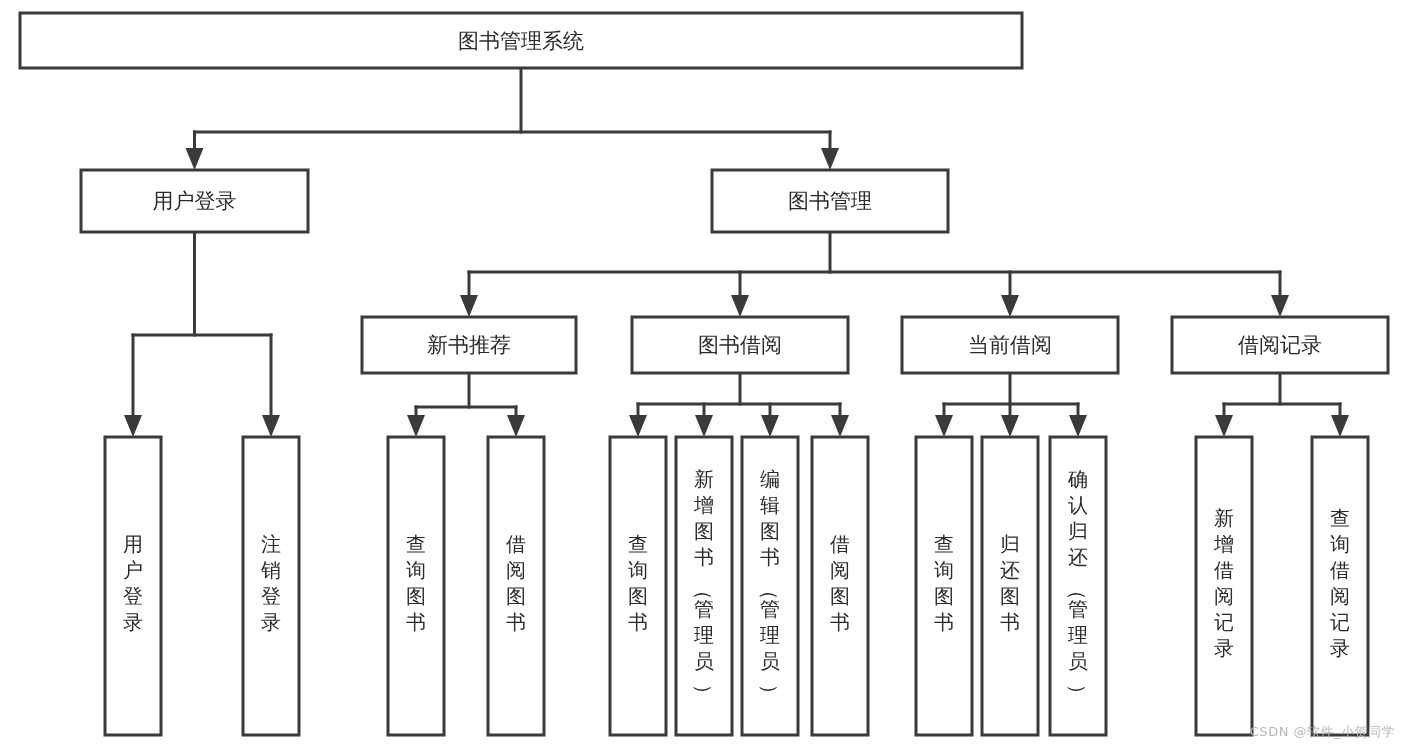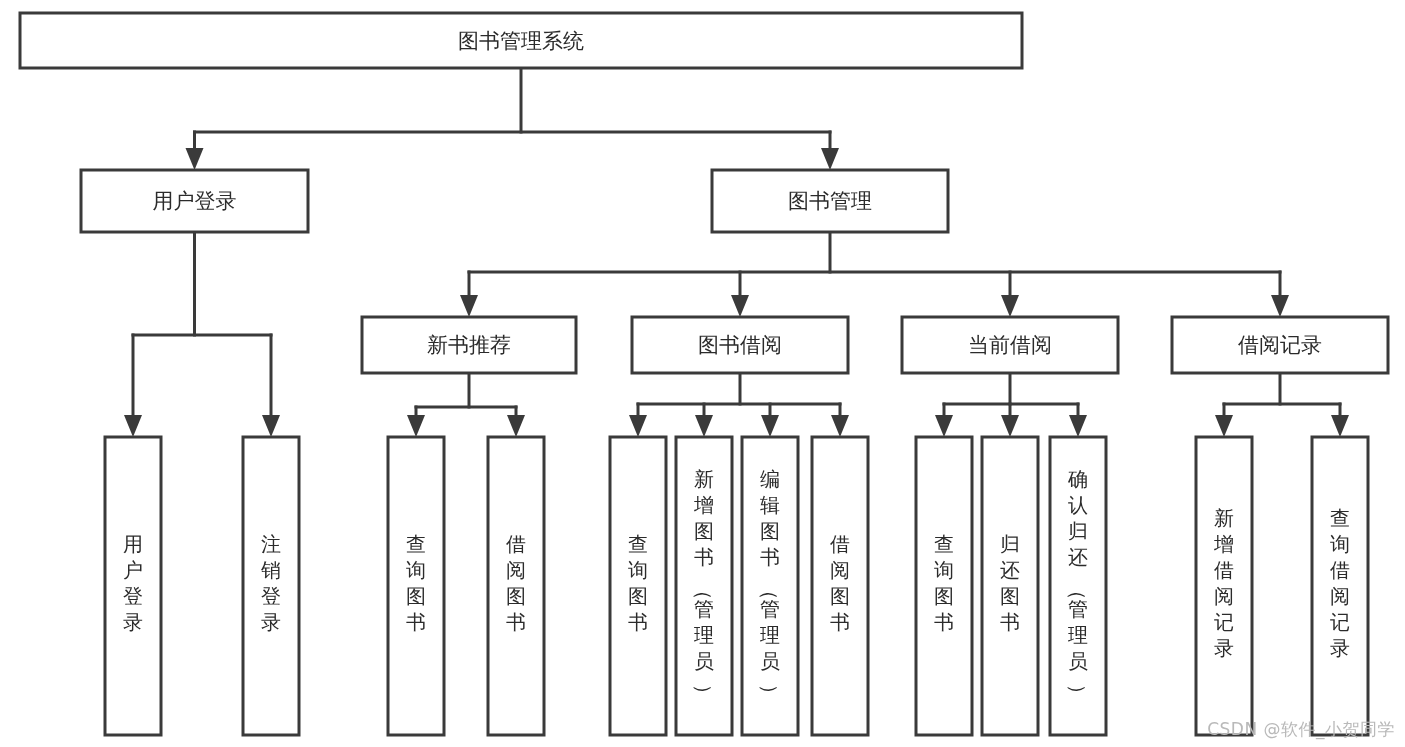--- a/index.html
+++ b/index.html
@@ -53,21 +53,21 @@
     fill: #2b2b2b;
     font-family: "DejaVu Sans", "Liberation Sans", sans-serif;
     font-size: 20px;
     text-anchor: middle;
   }
   .watermark {
     position: absolute;
     right: 10px;
     bottom: 6px;
     font-family: "DejaVu Sans", "Liberation Sans", sans-serif;
-    font-size: 17px;
+    font-size: 13px;
     color: #b9b9b9;
     letter-spacing: 0.5px;
     white-space: nowrap;
   }
 </style>
 </head>
 <body>
 
 <div id="diagram-root">
   <svg class="flow" viewBox="0 0 1405 747">

